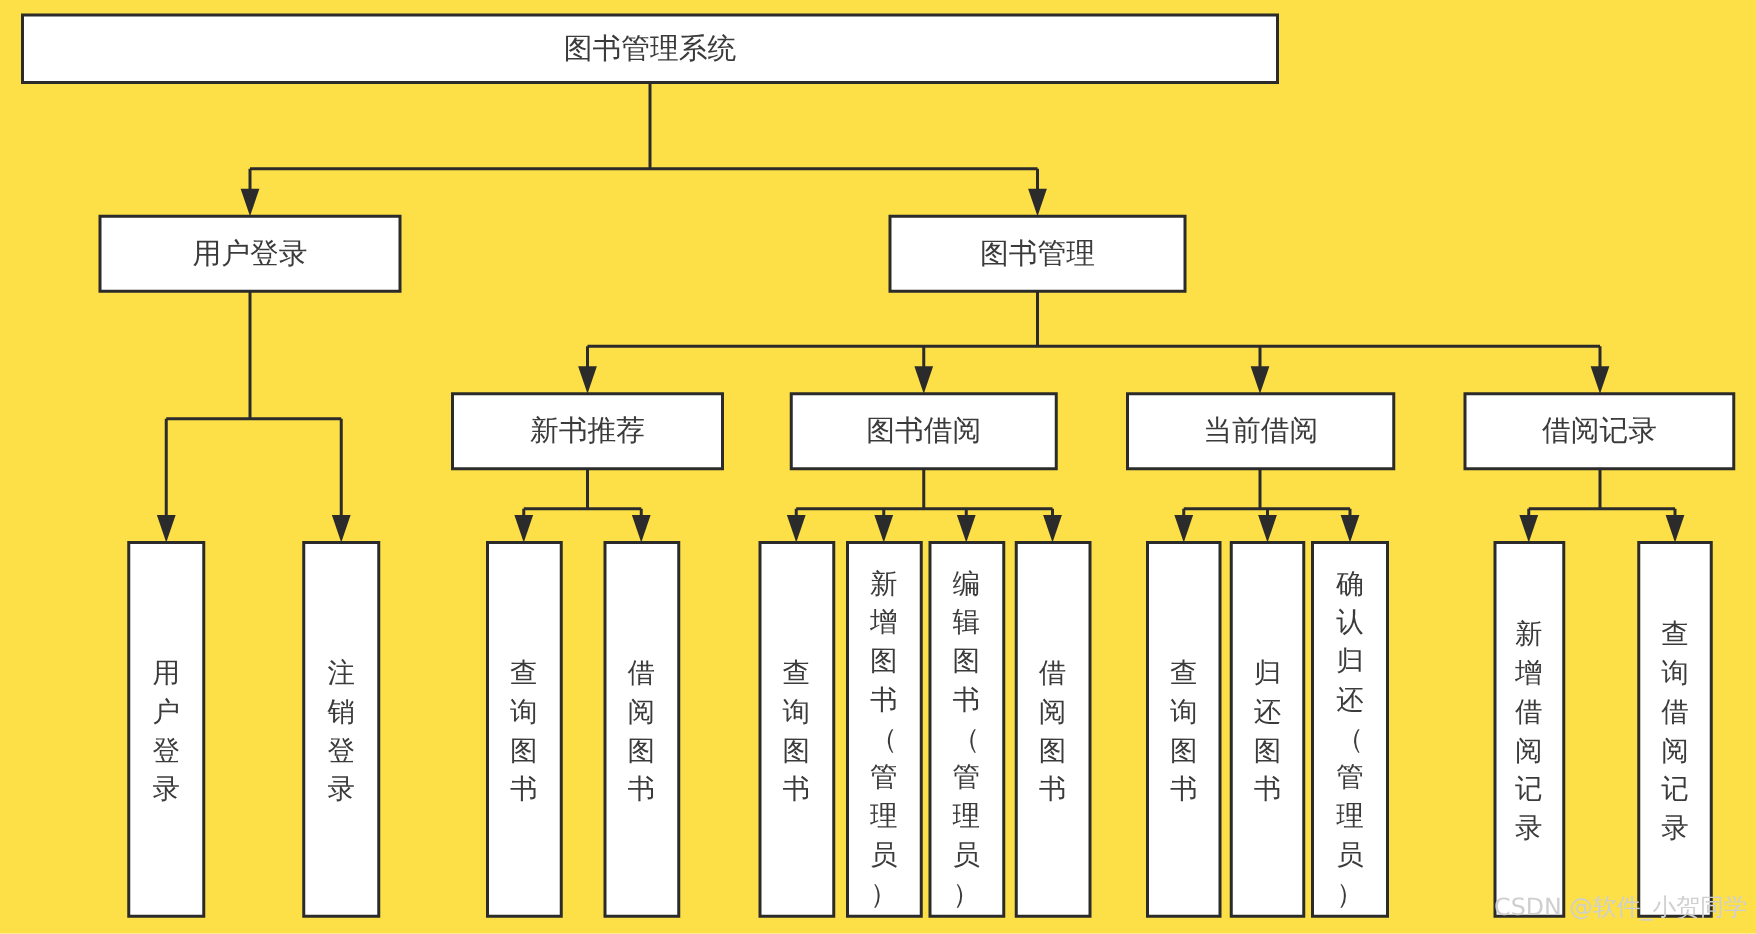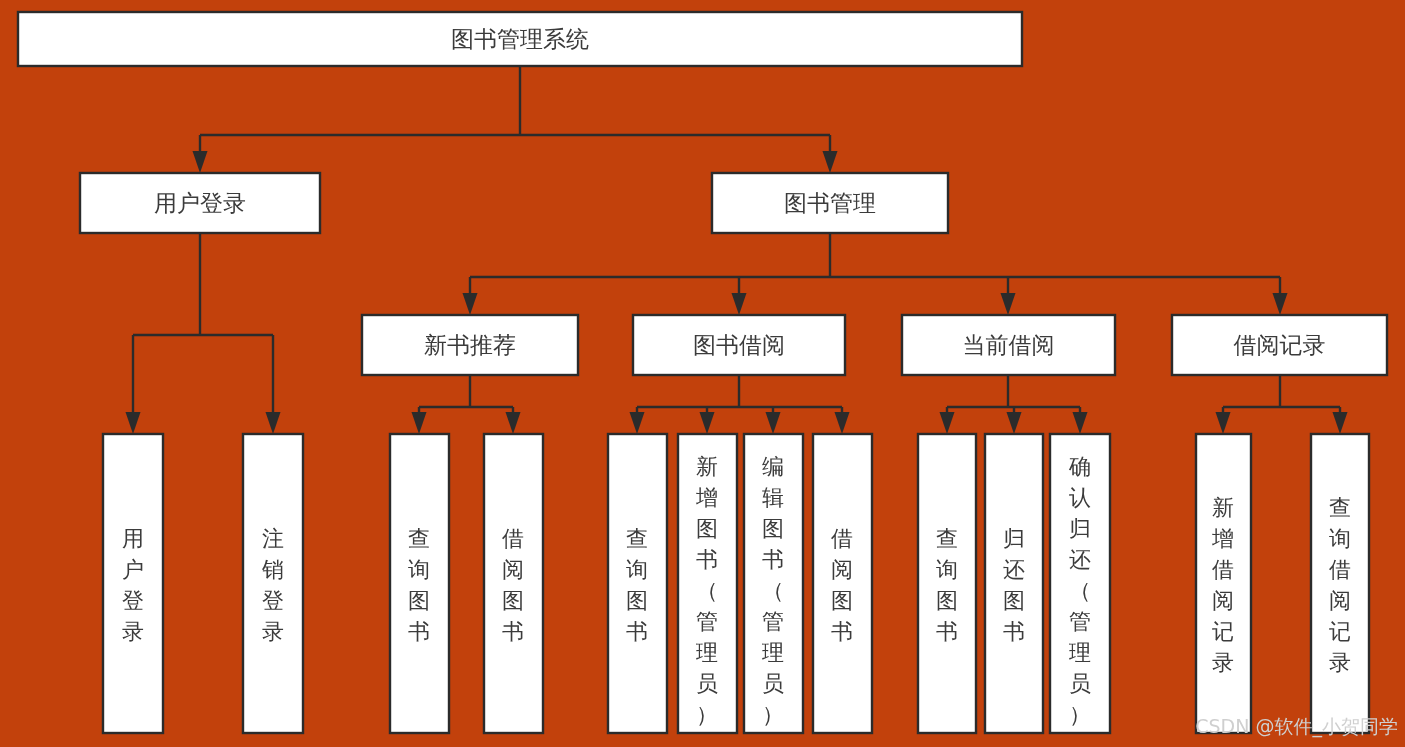--- a/index.html
+++ b/index.html
@@ -11,21 +11,21 @@
   body {
     width: 1405px;
     height: 747px;
     font-family: "DejaVu Sans", "Liberation Sans", sans-serif;
     overflow: hidden;
   }
   #diagram-root {
     position: relative;
     width: 1405px;
     height: 747px;
-    background: #c2410c;
+    background: #fde047;
   }
   svg.diagram-canvas {
     position: absolute;
     top: 0;
     left: 0;
     width: 1405px;
     height: 747px;
     display: block;
   }
   .node-box {

